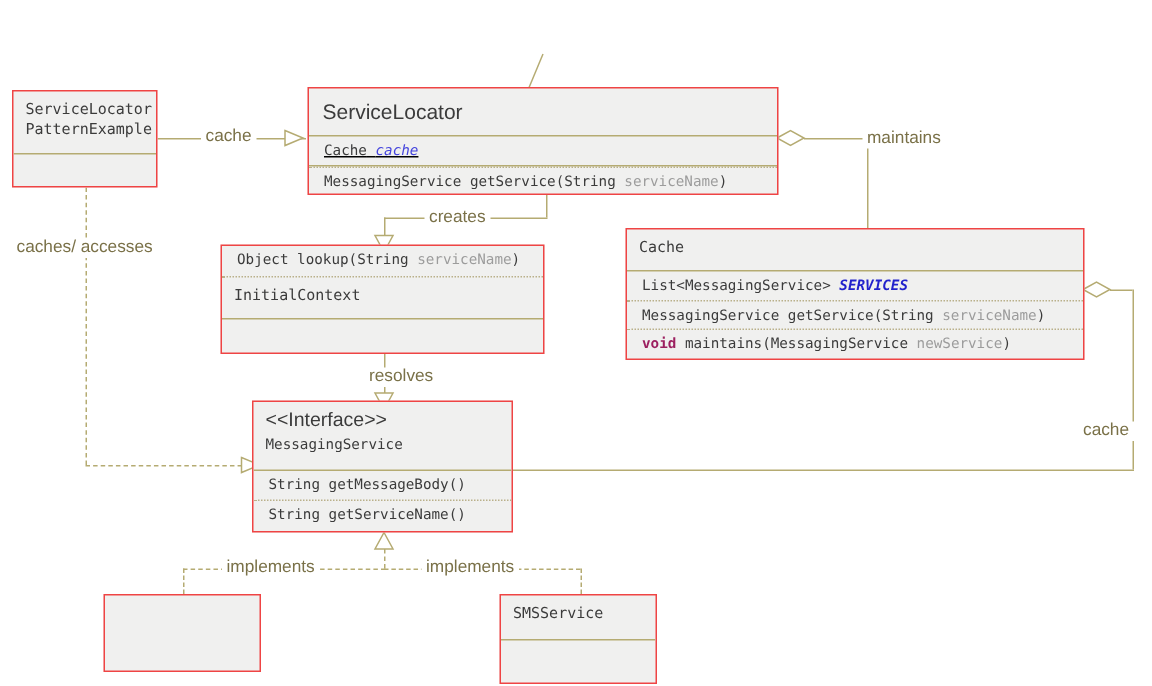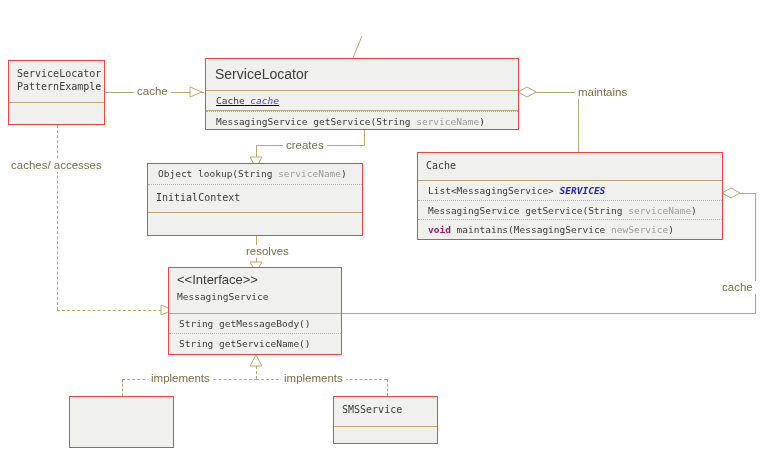--- a/index.html
+++ b/index.html
@@ -260,20 +260,20 @@
     </div>
     <div class="uml-section last" style="height:20px;padding:0;">
       <div class="member-row nodash"><span class="kw-type">String</span><span> getServiceName()</span></div>
     </div>
   </div>
 
   <div class="uml-box" style="left:69px; top:396px; width:105px; height:52px;">
     <div class="uml-section last empty-row" style="height:21px;"></div>
   </div>
 
-  <div class="uml-box" style="left:333px; top:396px; width:105px; height:48px;">
+  <div class="uml-box" style="left:333px; top:396px; width:105px; height:60px;">
     <div class="uml-section" style="height:30px;">
       <div class="uml-name-mono">SMSService</div>
     </div>
     <div class="uml-section last empty-row" style="height:21px;"></div>
   </div>
 
 </div>
 
 </body></html>

